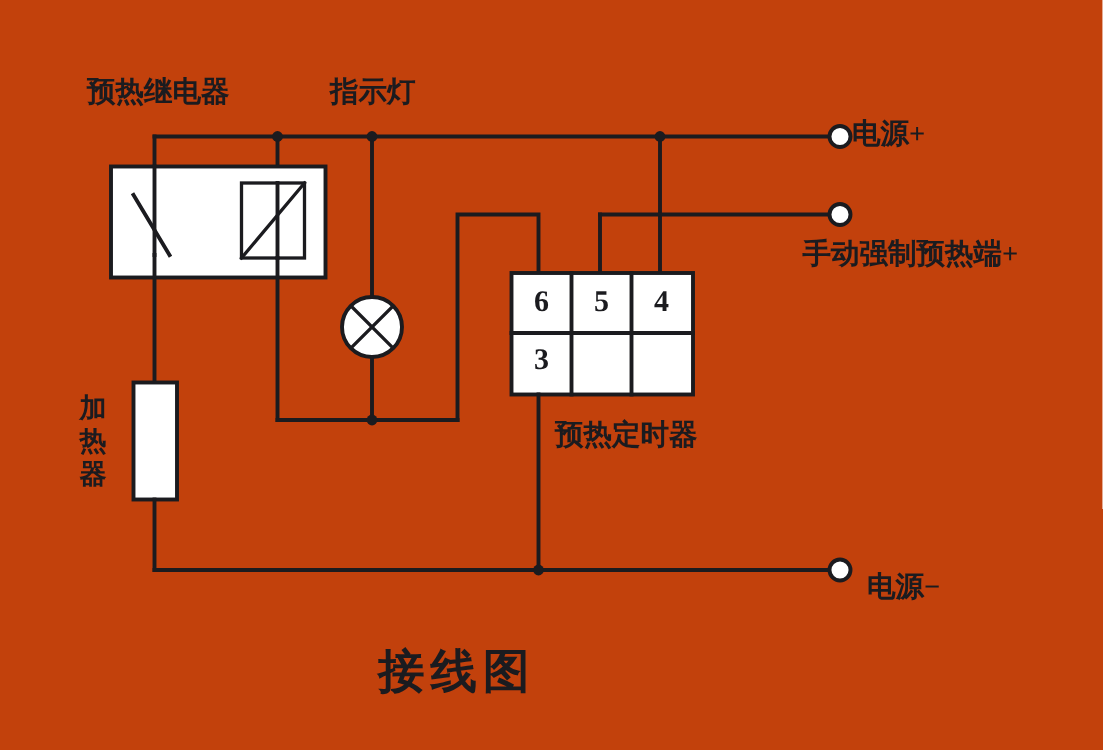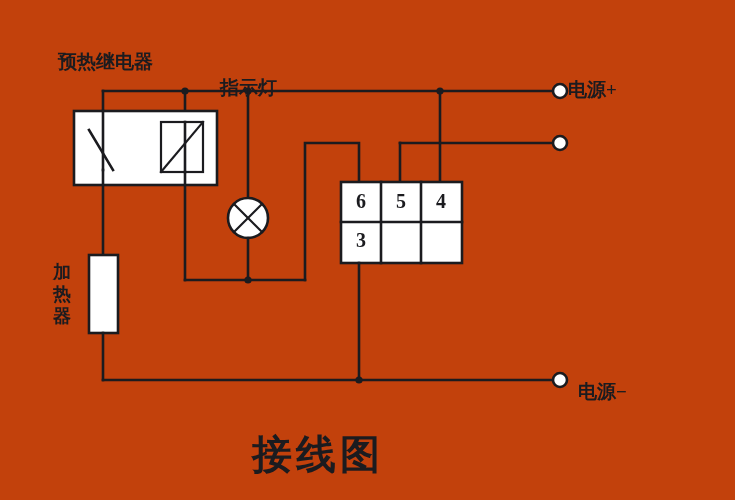--- a/index.html
+++ b/index.html
@@ -84,21 +84,21 @@
   }
   .terminal-num {
     position: absolute;
     font-size: 20px;
     color: #1b1b1f;
     text-align: center;
     font-family: "Liberation Serif", "DejaVu Serif", serif;
   }
   .title {
     position: absolute;
-    font-size: 40px;
+    font-size: 31px;
     color: #1b1b1f;
     letter-spacing: 4px;
     font-family: "Liberation Serif", "DejaVu Serif", serif;
     text-align: center;
   }
 </style>
 </head>
 <body>
 
 <div id="canvas">
@@ -169,31 +169,33 @@
     <g>
       <path class="wire" d="M 103 380 L 551 380"></path>
       <circle class="node" cx="359" cy="380" r="3.6"></circle>
       <circle class="terminal" cx="560" cy="380" r="7"></circle>
     </g>
 
   </svg>
 
   <div class="label label-h" style="left:58px; top:52px;">预热继电器</div>
 
-  <div class="label label-h" style="left:220px; top:52px;margin-top:26px;">指示灯</div>
+  <div class="label label-h" style="left:220px; top:52px;">指示灯</div>
 
   <div class="label label-v" style="left:52px; top:262px;">
     <span>加</span>
     <span>热</span>
     <span>器</span>
   </div>
 
+  <div class="label label-h" style="left:370px; top:281px;">预热定时器</div>
 
   <div class="label label-h" style="left:568px; top:80px;">电源+</div>
 
+  <div class="label label-h" style="left:535px; top:160px;">手动强制预热端+</div>
 
   <div class="label label-h" style="left:578px; top:382px;">电源−</div>
 
   <div class="terminal-num" style="left:341px; top:190px; width:40px;">6</div>
   <div class="terminal-num" style="left:381px; top:190px; width:40px;">5</div>
   <div class="terminal-num" style="left:421px; top:190px; width:40px;">4</div>
   <div class="terminal-num" style="left:341px; top:229px; width:40px;">3</div>
 
   <div class="title" style="left:252px; top:427px;">接线图</div>
 

